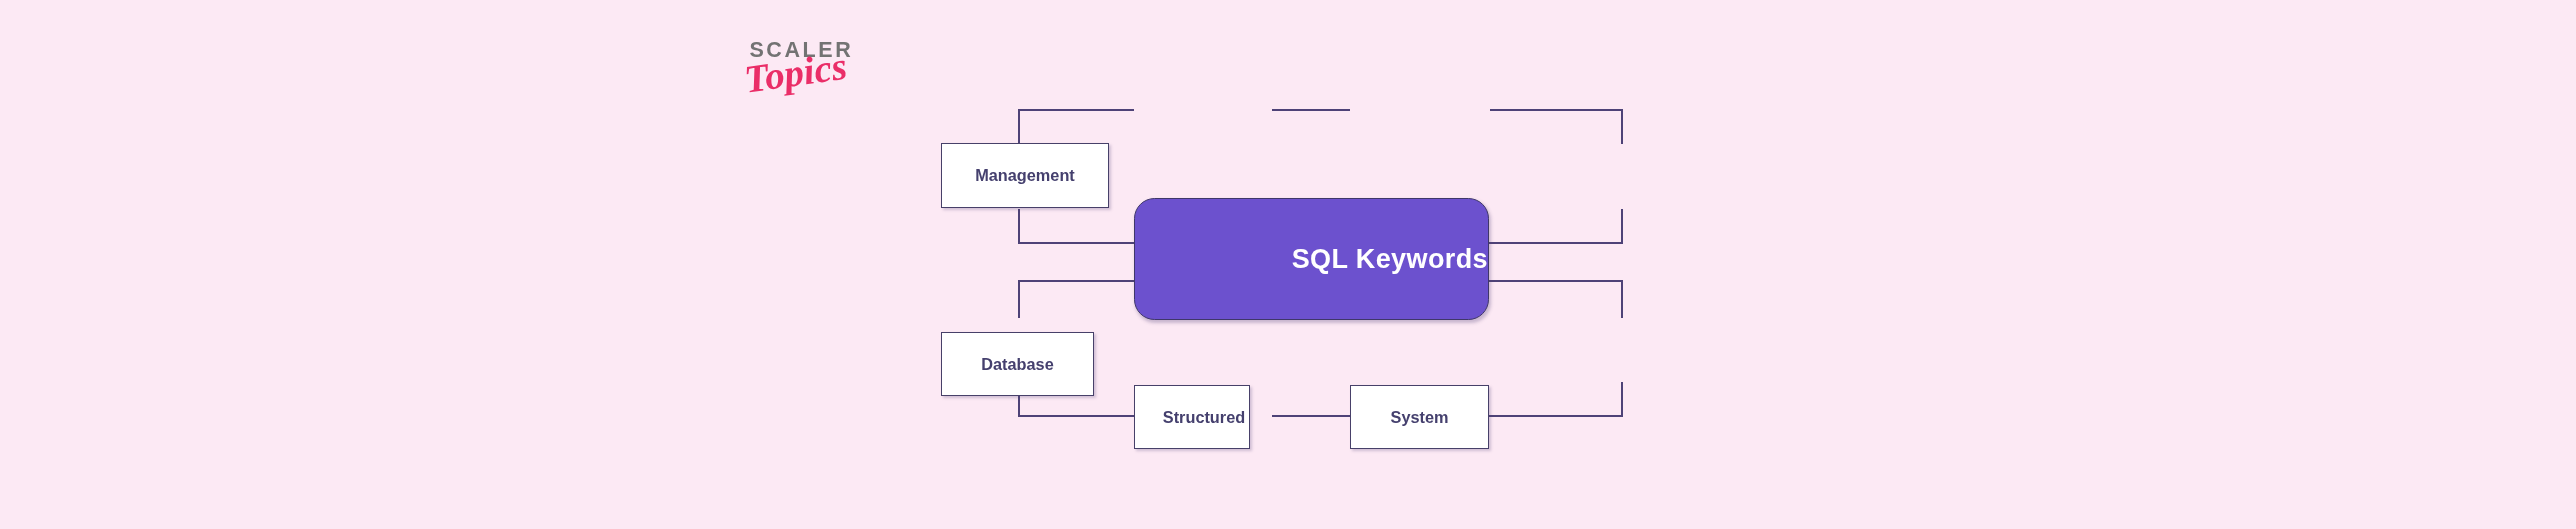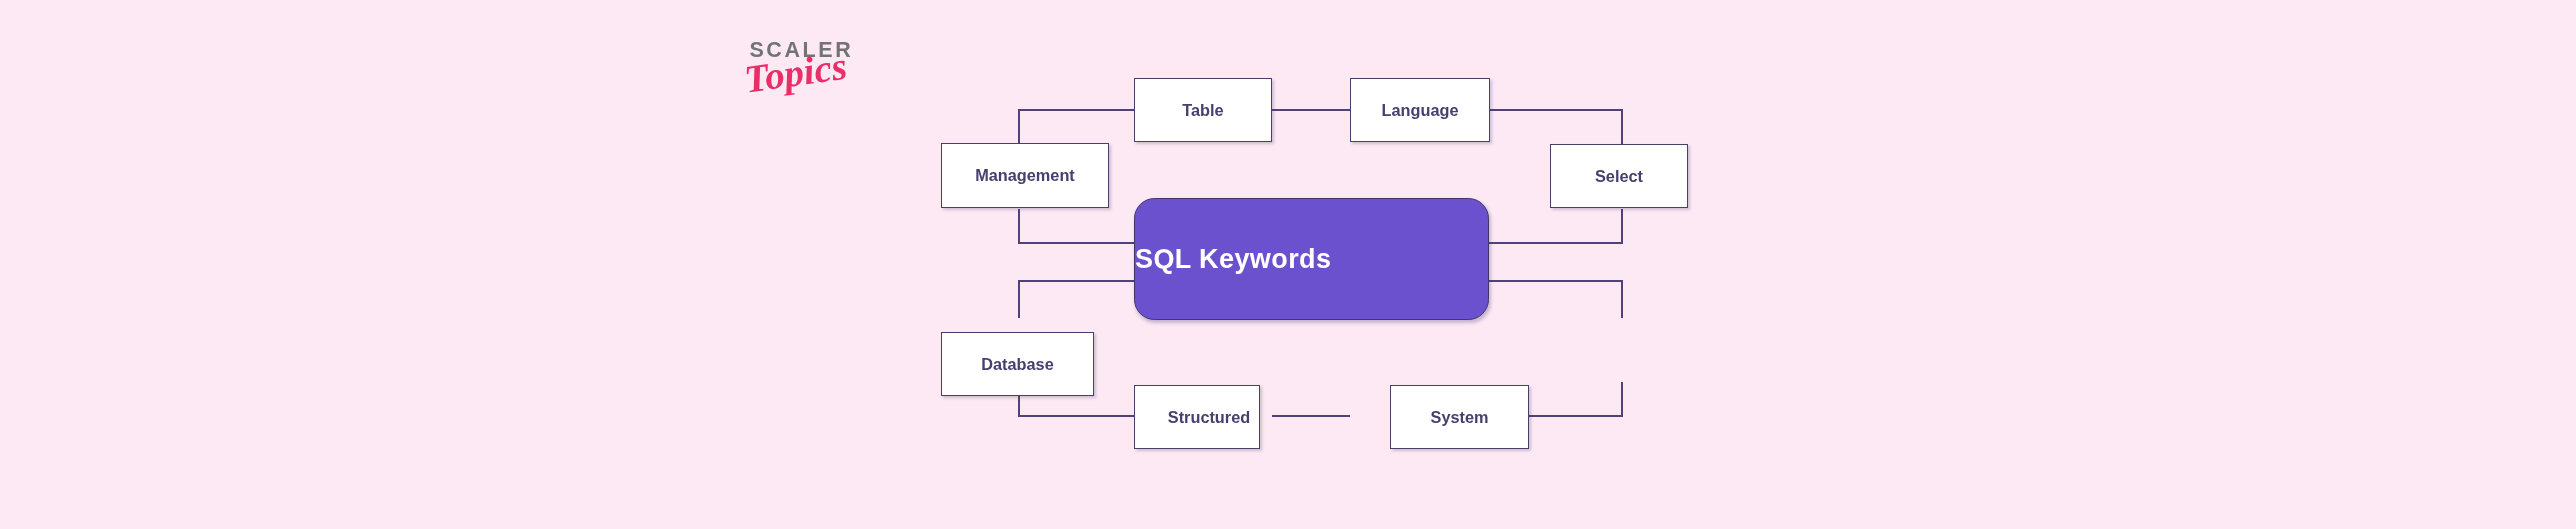--- a/index.html
+++ b/index.html
@@ -66,37 +66,37 @@
     font-size: 16.3px;
     font-weight: 700;
     color: #45406E;
   }
   .node-table      { left: 1134px; top:  78px; width: 138px; height: 64px; }
   .node-language   { left: 1350px; top:  78px; width: 140px; height: 64px; }
   .node-management { left: 941px; top: 143px; width: 168px; height: 65px; }
   .node-select     { left: 1550px; top: 144px; width: 138px; height: 64px; }
   .node-database   { left: 941px; top: 332px; width: 153px; height: 64px; }
   .node-query      { left: 1550px; top: 318px; width: 138px; height: 64px; }
-  .node-structured { left: 1134px; top: 385px; width: 126px; height: 64px; padding-left: 24px; }
-  .node-system     { left: 1350px; top: 385px; width: 139px; height: 64px; margin-left: 40px; }
+  .node-structured { left: 1134px; top: 385px; width: 116px; height: 64px; padding-left: 24px; }
+  .node-system     { left: 1350px; top: 385px; width: 139px; height: 64px; }
 
   .center-node {
     position: absolute;
     left: 1134px;
     top: 198px;
     width: 355px;
     height: 122px;
     box-sizing: border-box;
     background: #6C51CE;
     border: 1.7px solid #3F3769;
     border-radius: 20.6px;
     box-shadow: 1.7px 2.6px 3.4px rgba(80, 64, 120, 0.3);
     display: flex;
     align-items: center;
-    justify-content: flex-start;
+    justify-content: flex-end;
     font-size: 27px;
     font-weight: 700;
     color: #FFFFFF;
     letter-spacing: 0.4px;
   }
 </style>
 </head>
 <body>
 
 <div class="stage">
@@ -124,31 +124,22 @@
     <div class="seg h" style="left:1488px; top:280px; width:135px;"></div>
     <div class="seg v" style="left:1621px; top:280px; height:38px;"></div>
 
     <div class="seg v" style="left:1018px; top:382px; height:34px;"></div>
     <div class="seg h" style="left:1018px; top:415px; width:116px;"></div>
     <div class="seg h" style="left:1272px; top:415px; width:78px;"></div>
     <div class="seg v" style="left:1621px; top:382px; height:34px;"></div>
     <div class="seg h" style="left:1489px; top:415px; width:134px;"></div>
   </div>
 
-  <div class="node node-table">
-    <span>Table</span>
-  </div>
-  <div class="node node-language">
-    <span>Language</span>
-  </div>
   <div class="node node-management">
     <span>Management</span>
-  </div>
-  <div class="node node-select">
-    <span>Select</span>
   </div>
   <div class="node node-database">
     <span>Database</span>
   </div>
   <div class="node node-structured">
     <span>Structured</span>
   </div>
   <div class="node node-system">
     <span>System</span>
   </div>

